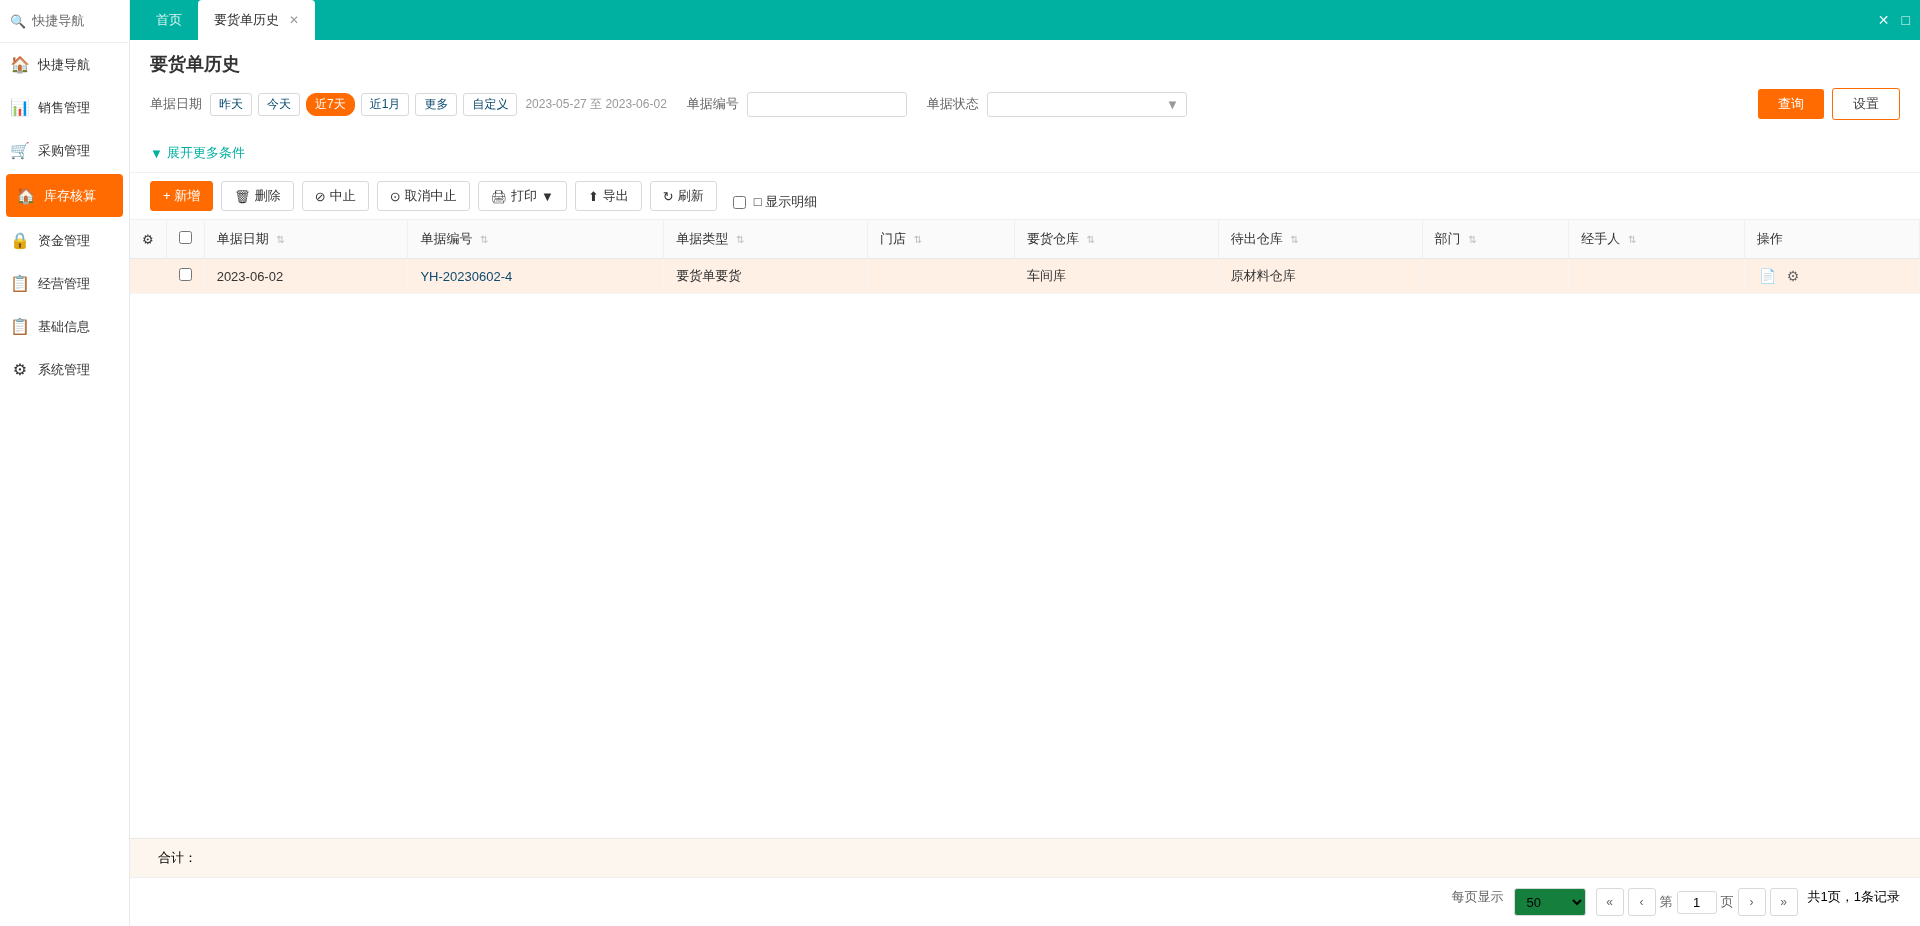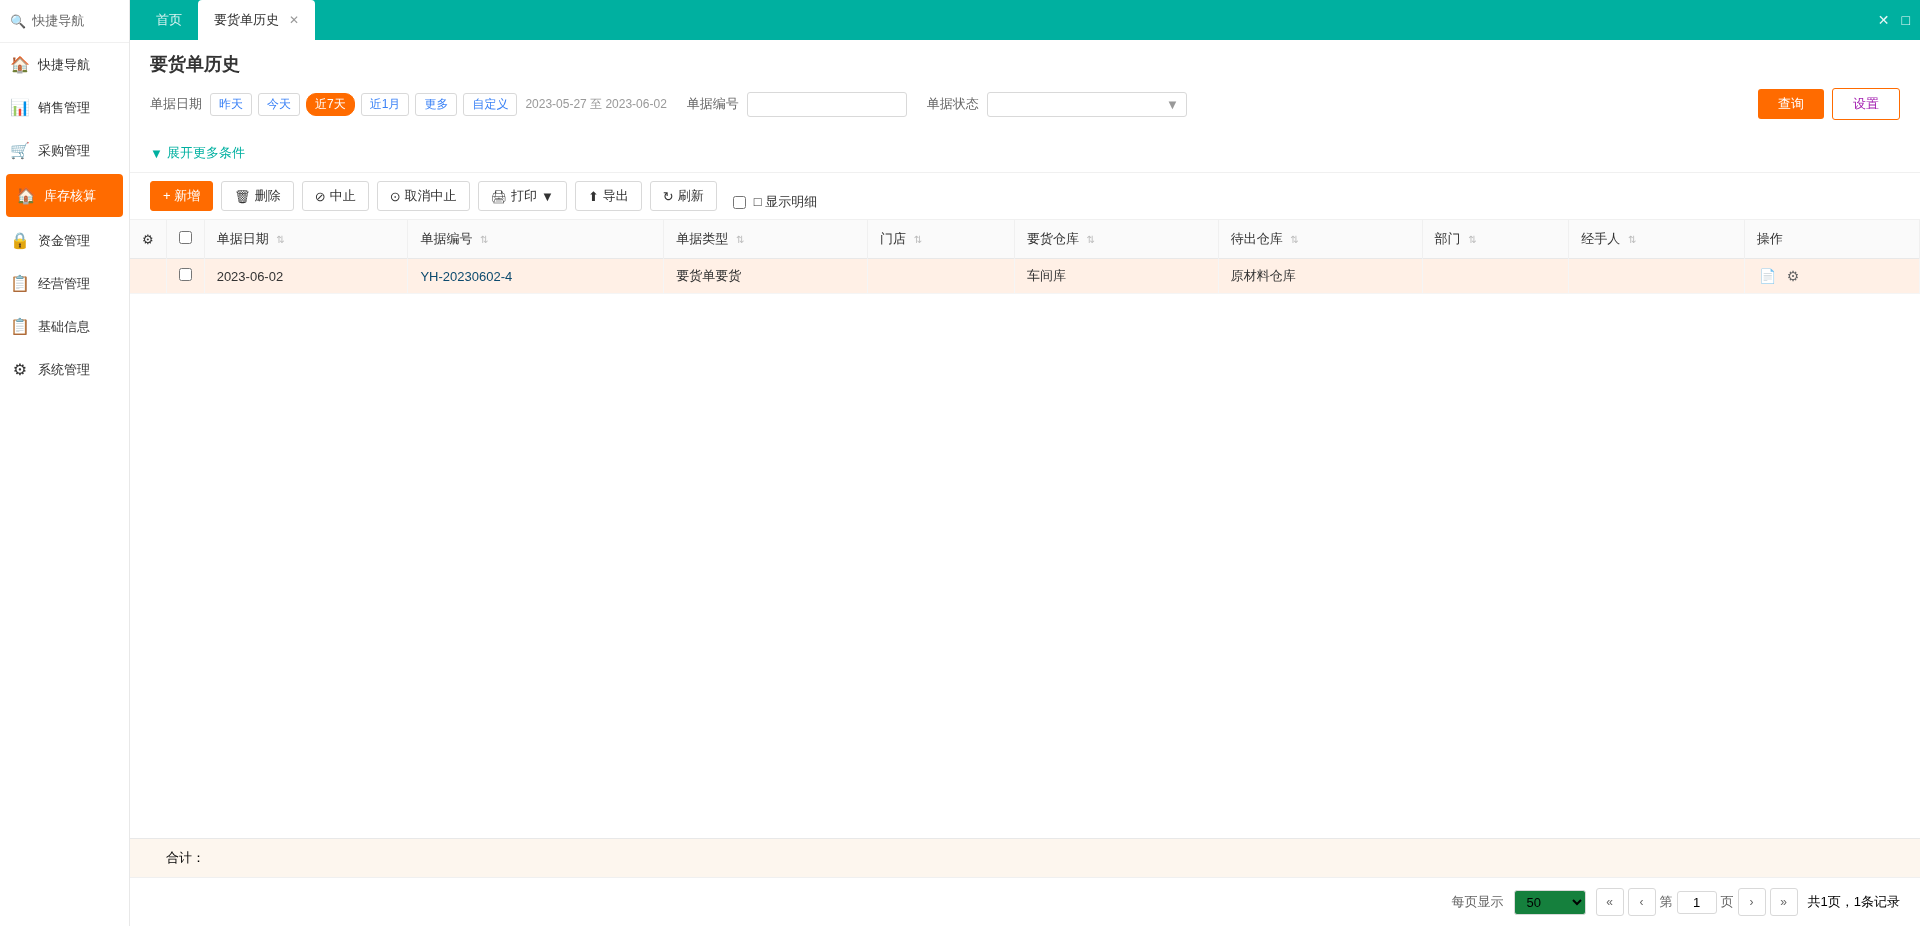--- a/index.html
+++ b/index.html
@@ -114,21 +114,21 @@
       align-items: center;
       gap: 6px;
     }
     .date-btn {
       padding: 2px 8px;
       border: 1px solid #d9d9d9;
       background: #fff;
       cursor: pointer;
       border-radius: 3px;
       font-size: 12px;
-      color: #3b82f6;
+      color: #0c4a6e;
     }
     .date-btn.active {
       background: #ff6b00;
       color: #fff;
       border-color: #ff6b00;
       border-radius: 10px;
     }
     .date-range-text {
       font-size: 12px;
       color: #999;
@@ -188,21 +188,21 @@
       background: #ff6b00;
       color: #fff;
       border: none;
       padding: 6px 20px;
       border-radius: 3px;
       cursor: pointer;
       font-size: 13px;
     }
     .setting-btn {
       background: #fff;
-      color: #a21caf;
+      color: #404040;
       border: 1px solid #ff6b00;
       padding: 6px 20px;
       border-radius: 3px;
       cursor: pointer;
       font-size: 13px;
     }
 
     
     .table-container {
       flex: 1;
@@ -238,33 +238,32 @@
     }
     tbody tr.selected { background: #fff0e6; }
     .doc-link { color: #0c4a6e; cursor: pointer; text-decoration: none; }
     .op-icon { color: #666; cursor: pointer; margin: 0 3px; font-size: 14px; }
     .settings-icon-col { width: 36px; text-align: center; }
     .checkbox-col { width: 36px; text-align: center; }
 
     
     .footer-area {
       background: #fdf6ee;
-      padding: 10px 36px;
+      padding: 10px 28px;
       border-top: 1px solid #e8e8e8;
       display: flex;
       align-items: center;
     }
 
     
     .pagination-bar {
       background: #fff;
       padding: 10px 20px;
       border-top: 1px solid #f0f0f0;
       display: flex;
-      align-items: center;
       justify-content: flex-end;
       gap: 10px;
     }
     .page-size-label { color: #666; font-size: 13px; }
     .page-size-select {
       border: 1px solid #d9d9d9;
       border-radius: 3px;
       padding: 3px 20px 3px 8px;
       font-size: 13px;
       outline: none;

